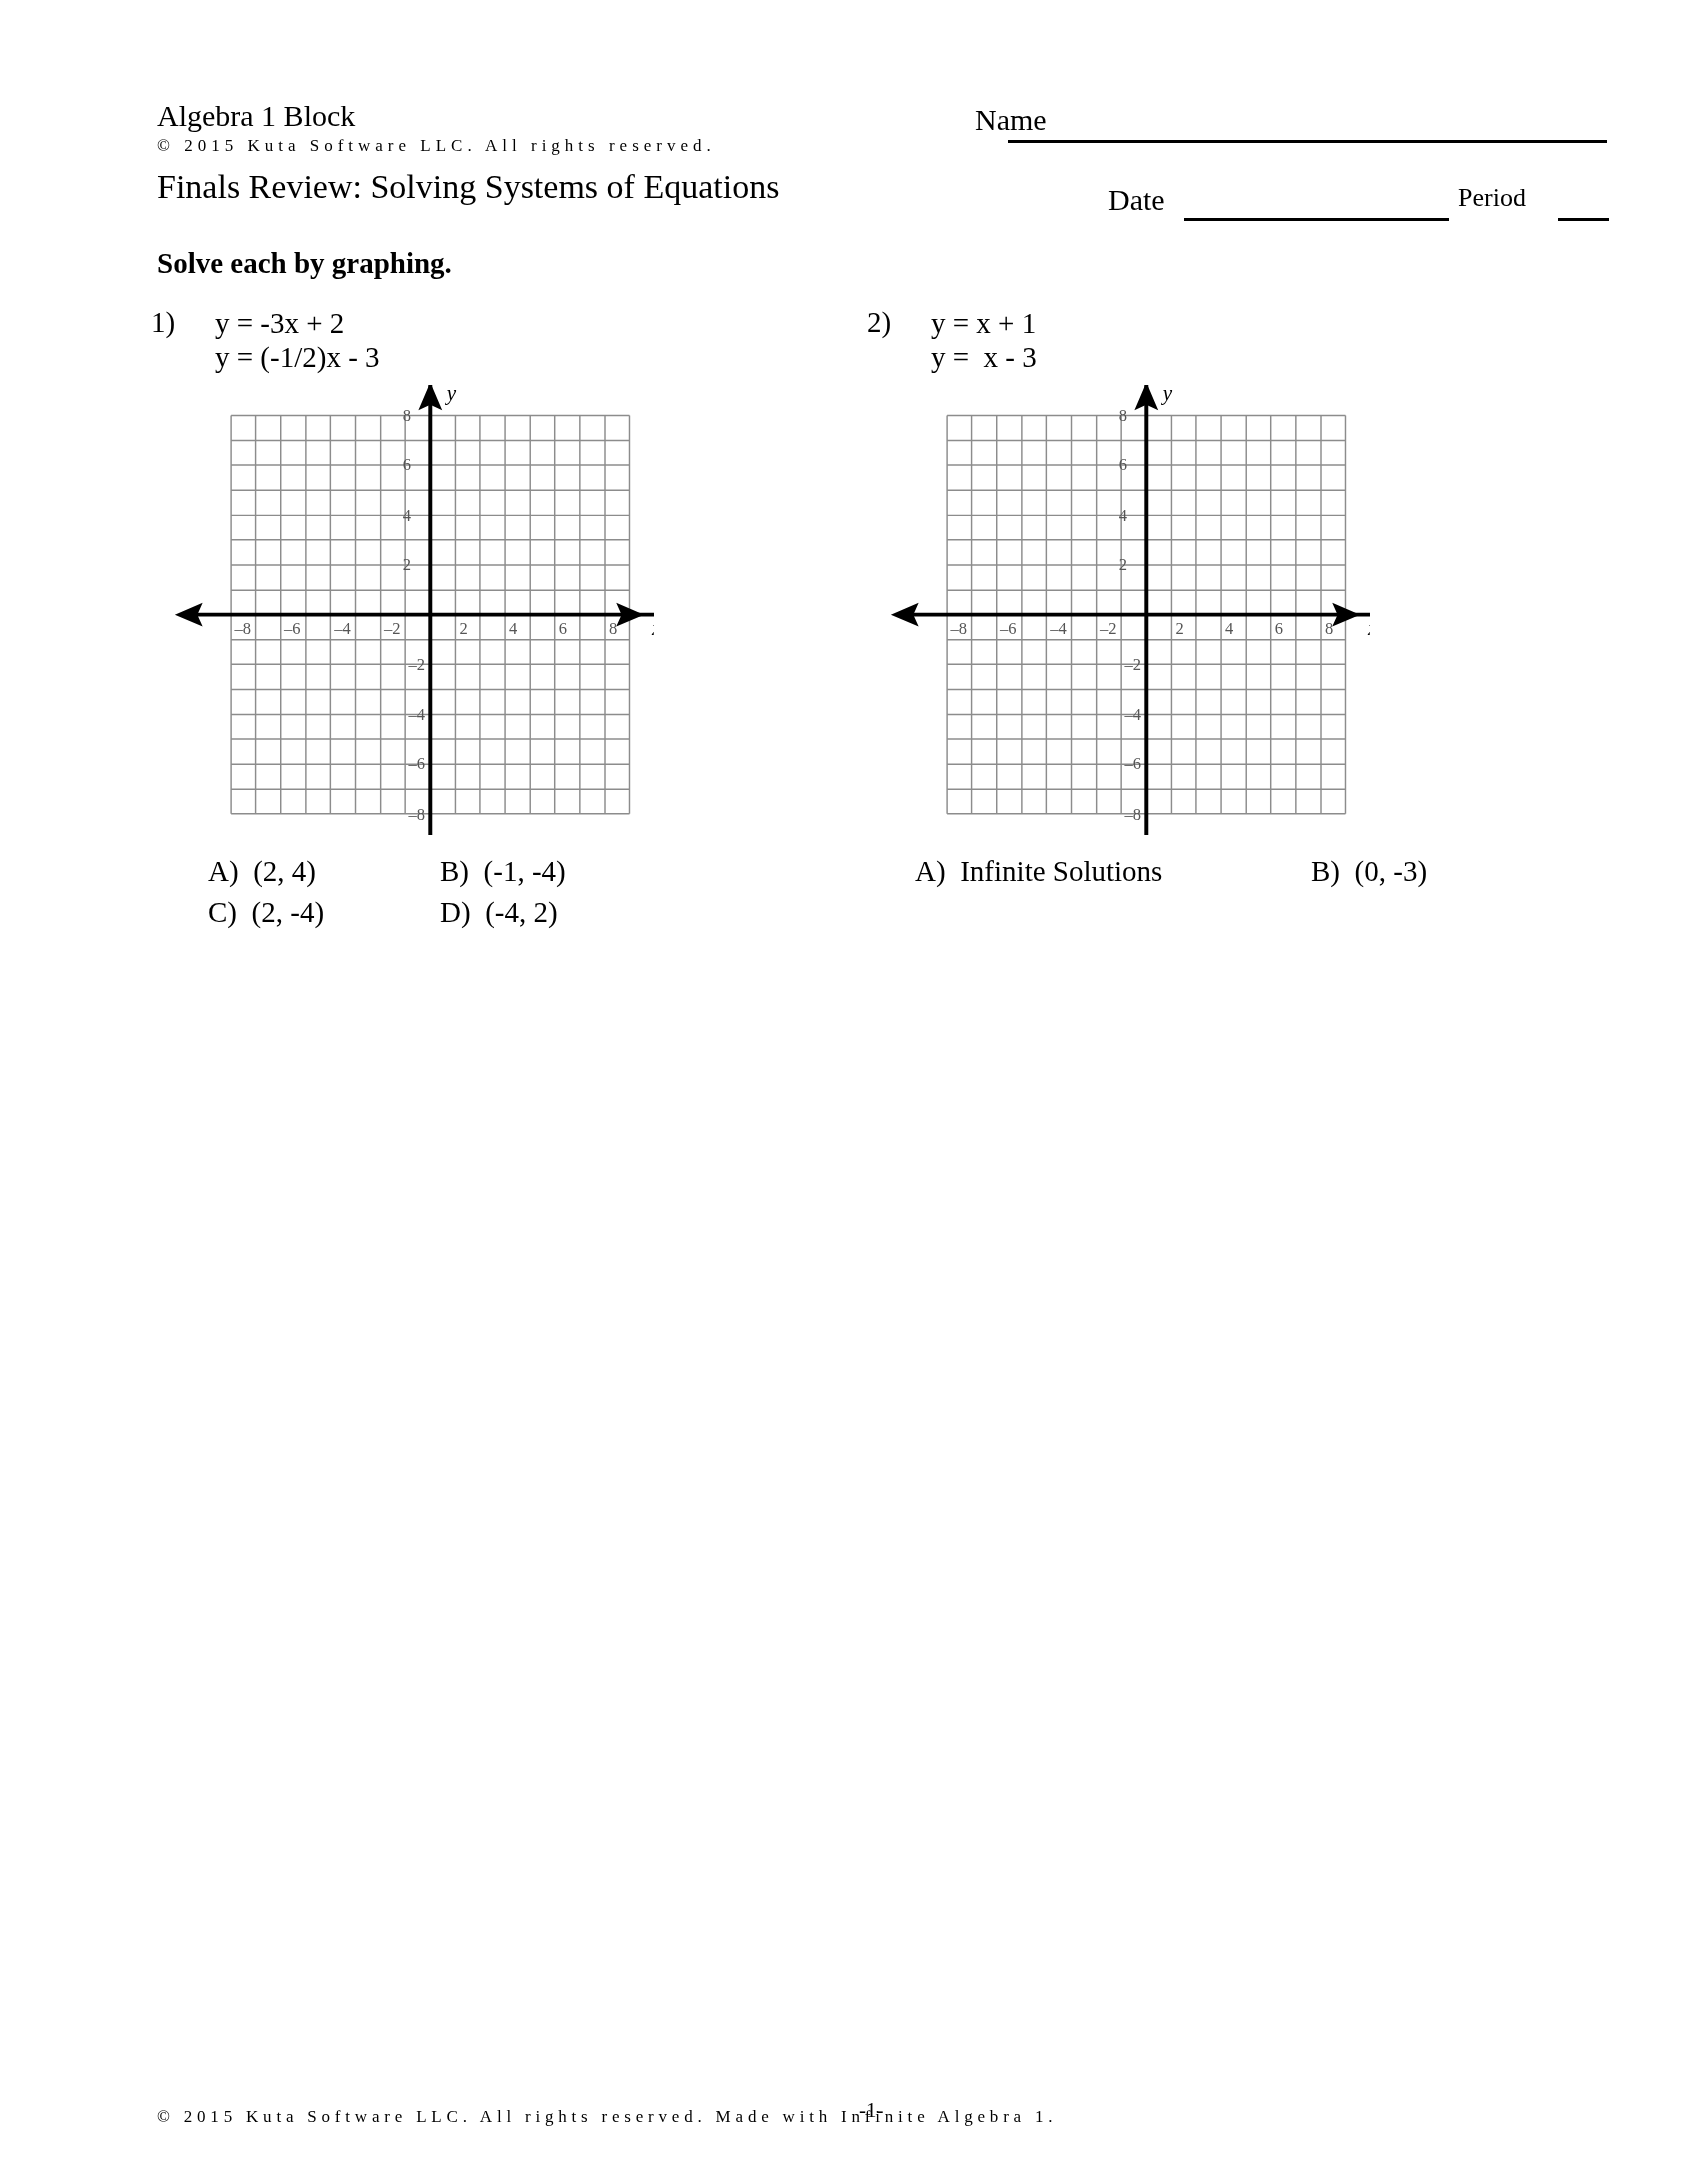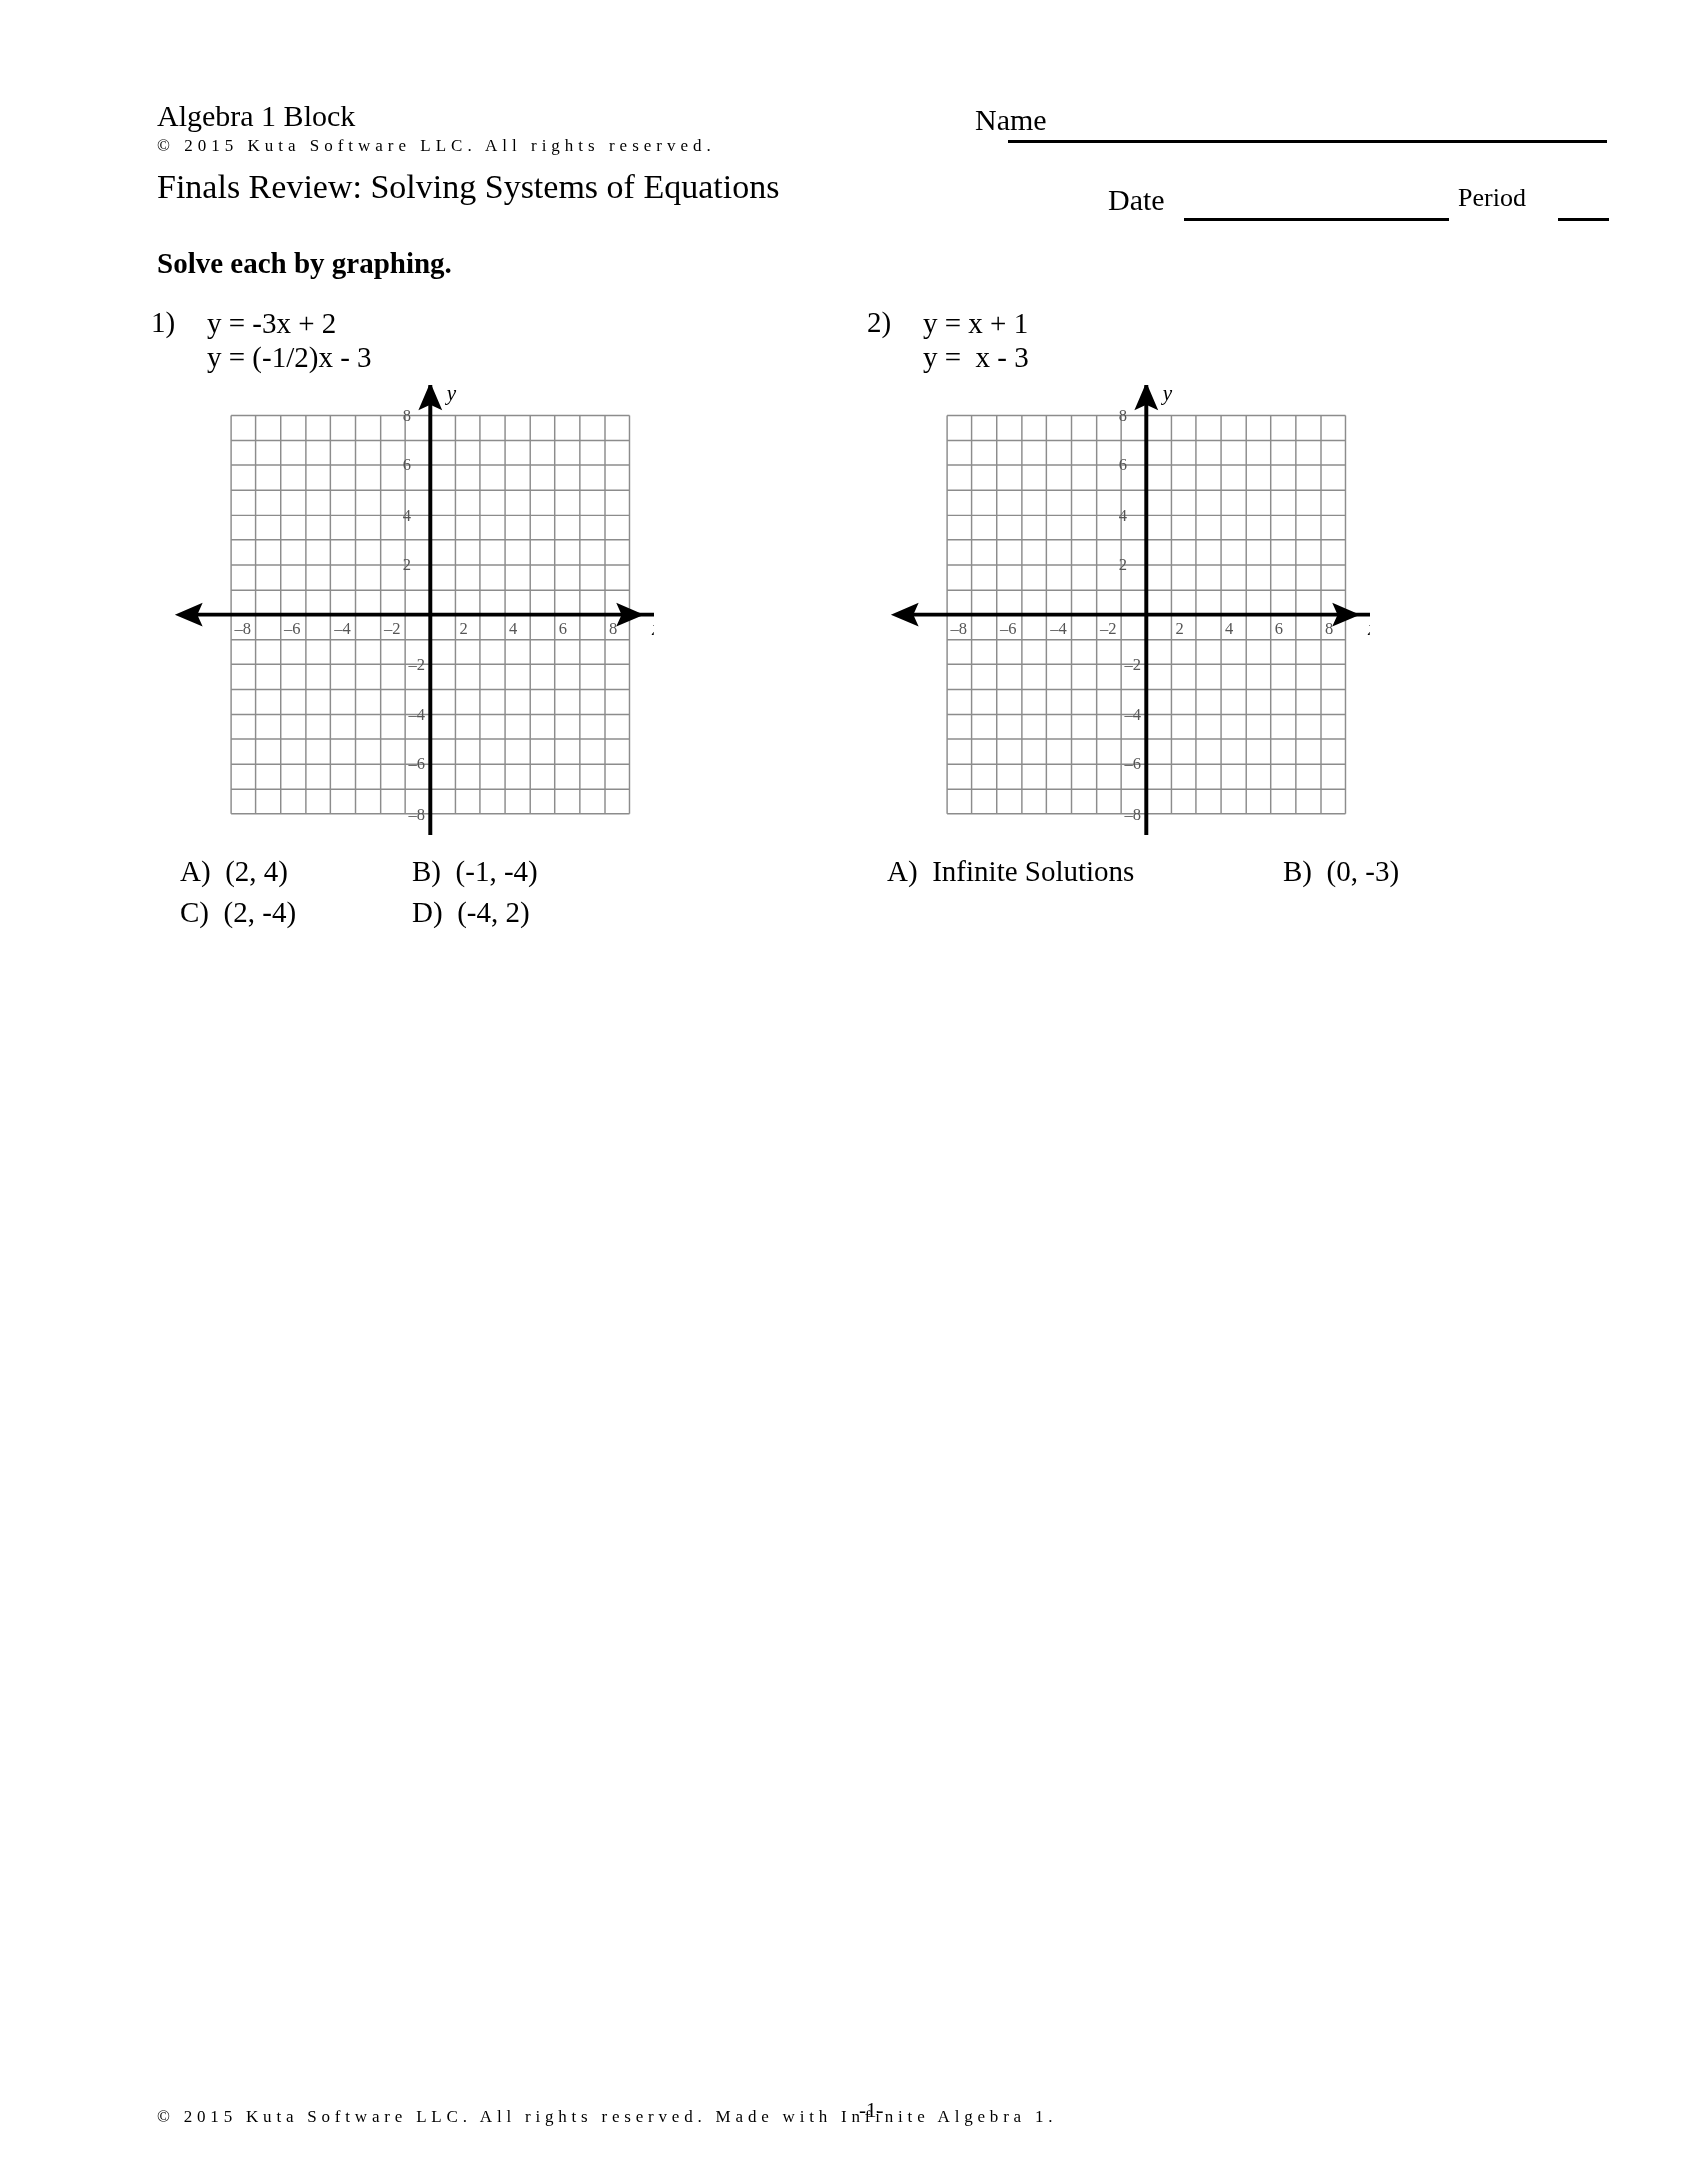--- a/index.html
+++ b/index.html
@@ -94,21 +94,21 @@
   #problem-2 { left: 867px; top: 306px; }
 
   .prob-number {
     position: absolute;
     left: 0; top: 0;
     font-size: 29px;
     white-space: nowrap;
   }
   .prob-equations {
     position: absolute;
-    left: 56px; top: 0;
+    left: 64px; top: 0;
     font-size: 29px;
     line-height: 34px;
     white-space: nowrap;
   }
   .prob-equations div { white-space: pre; }
 
   
   .graph {
     position: absolute;
     left: 0px;
@@ -124,20 +124,21 @@
     font-size: 29px;
     line-height: 41px;
   }
   #choices-1 { left: 180px; top: 849px; width: 662px; }
   #choices-2 { left: 887px; top: 849px; width: 728px; }
 
   .choice-row { display: block; height: 41px; position: relative; white-space: nowrap; }
   .choice {
     position: absolute;
     white-space: nowrap;
+    margin-left: 28px;
   }
   .choice .tag { display: inline-block; }
   .choice .val { display: inline-block; padding-left: 14.6px; }
 
   #choices-1 .col-a { left: 0px; }
   #choices-1 .col-b { left: 232px; }
   #choices-2 .col-a { left: 0px; }
   #choices-2 .col-b { left: 396px; }
 
   

